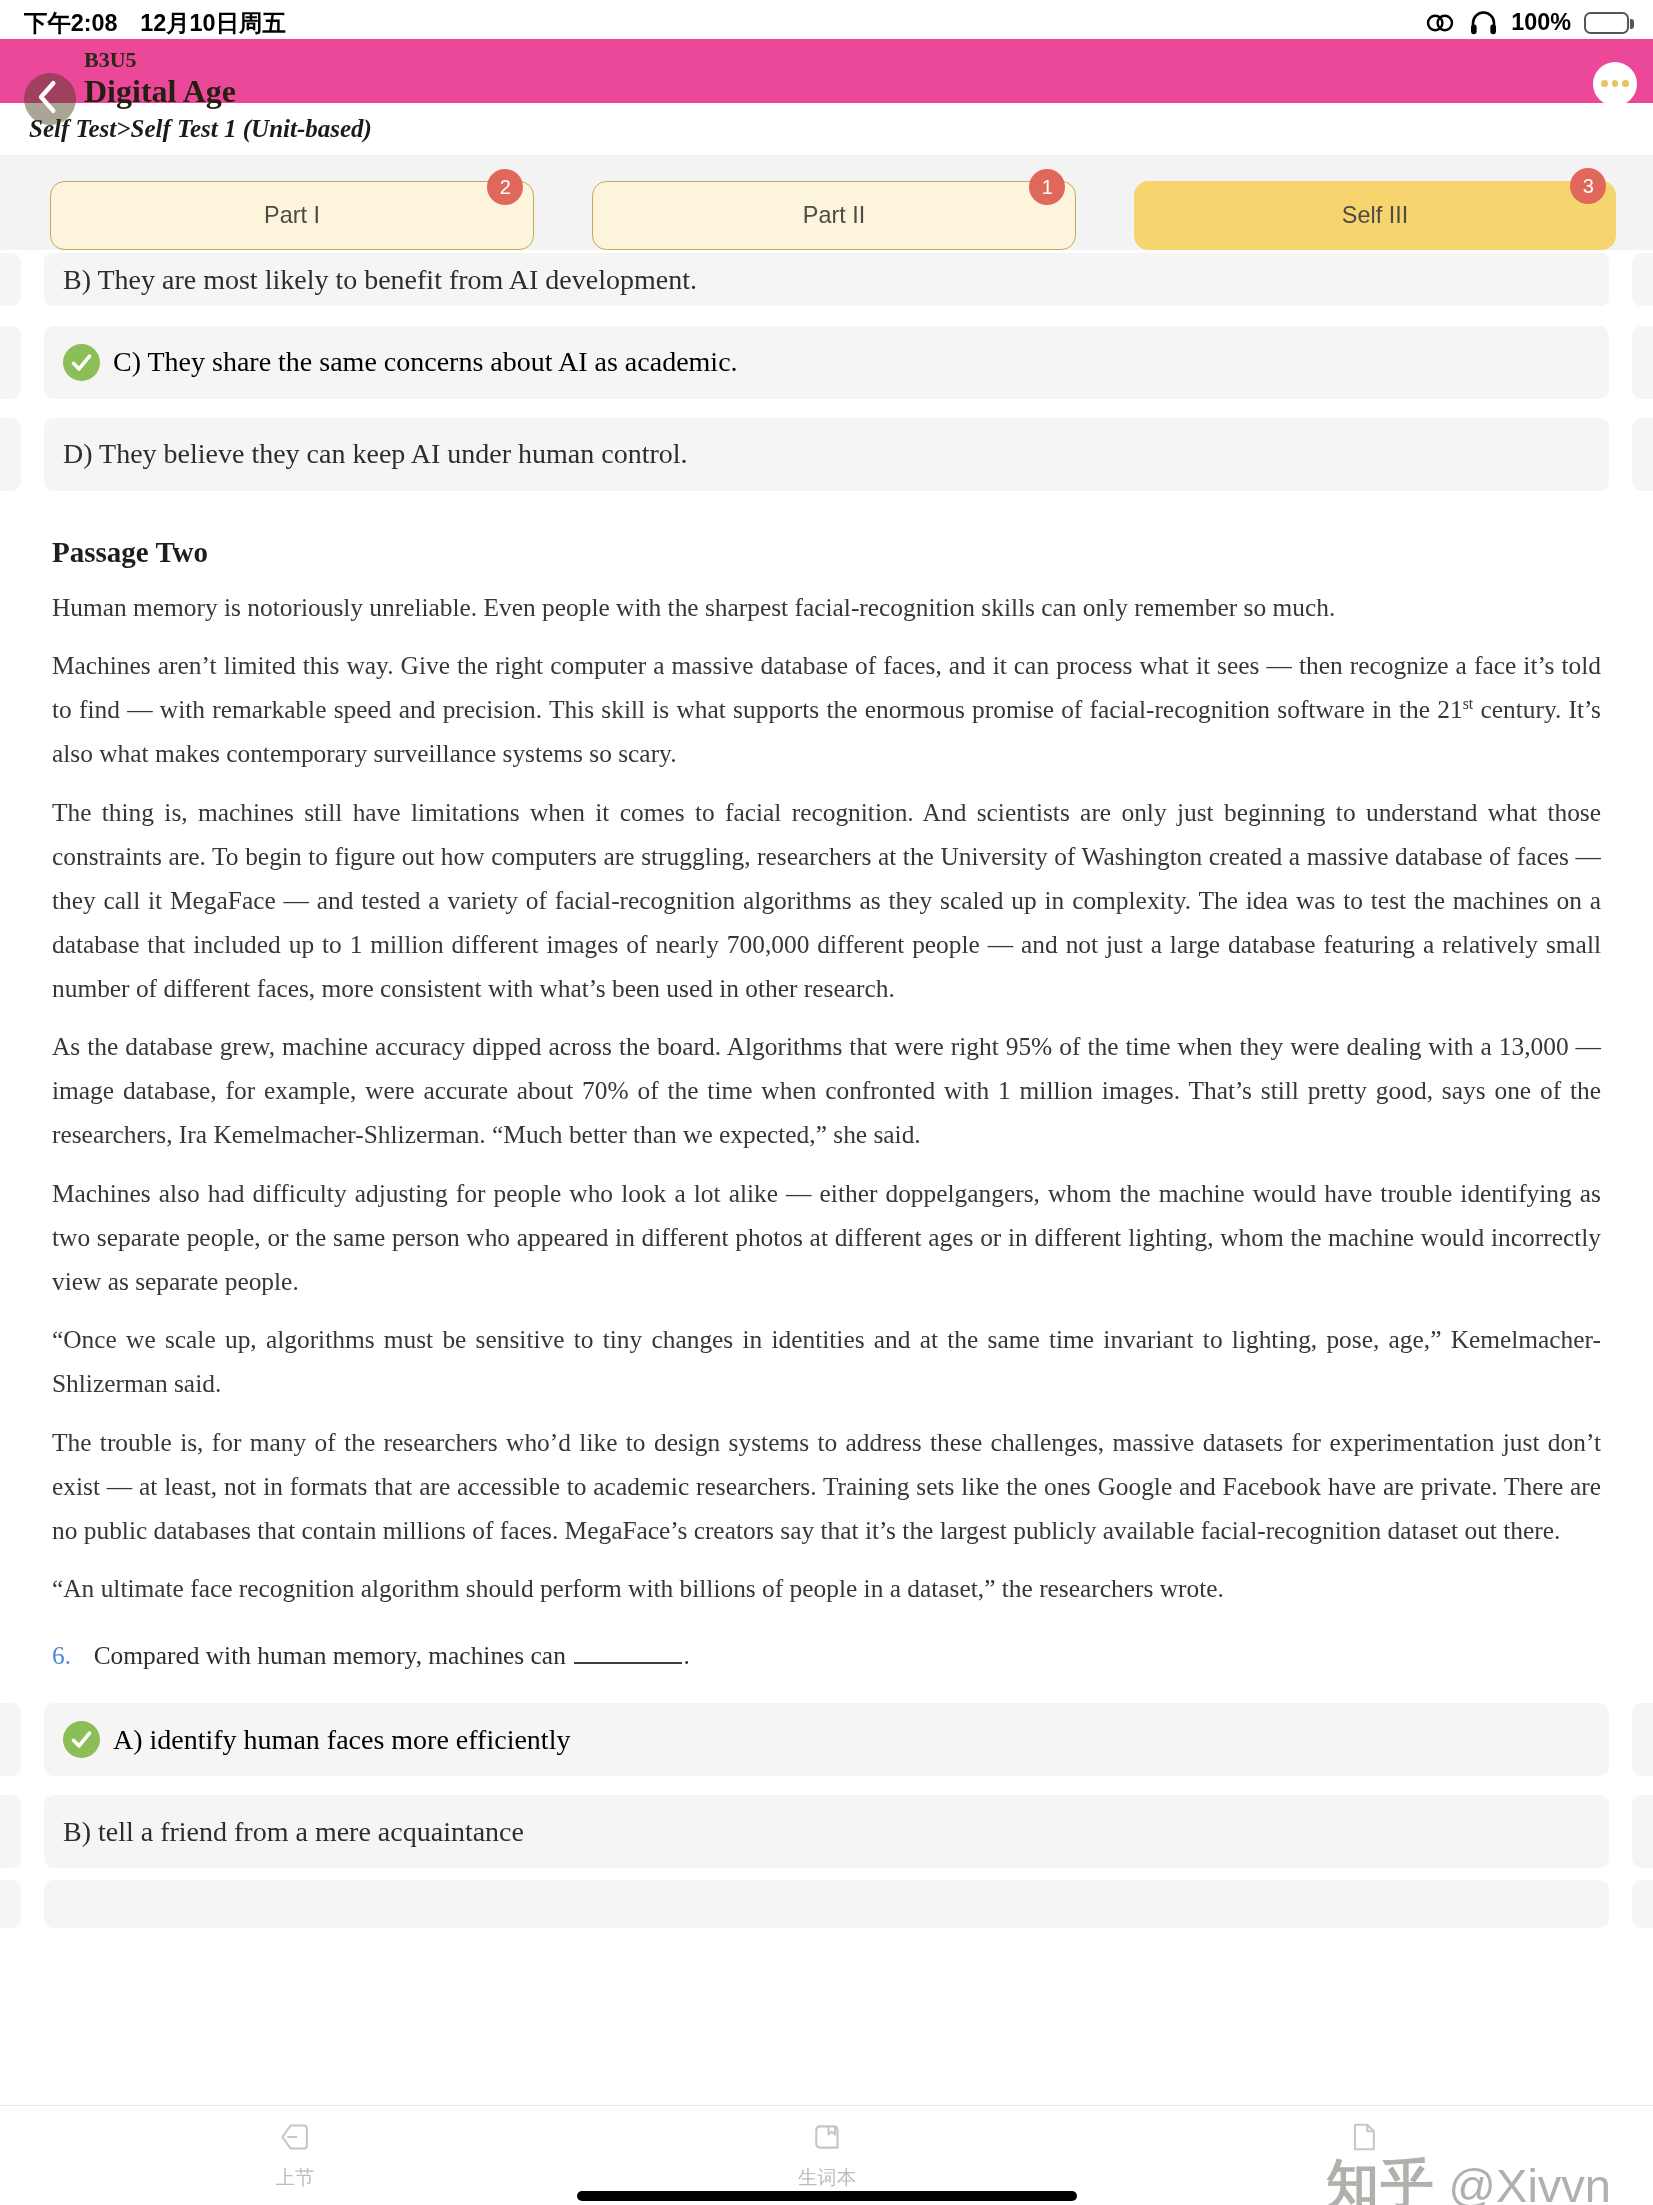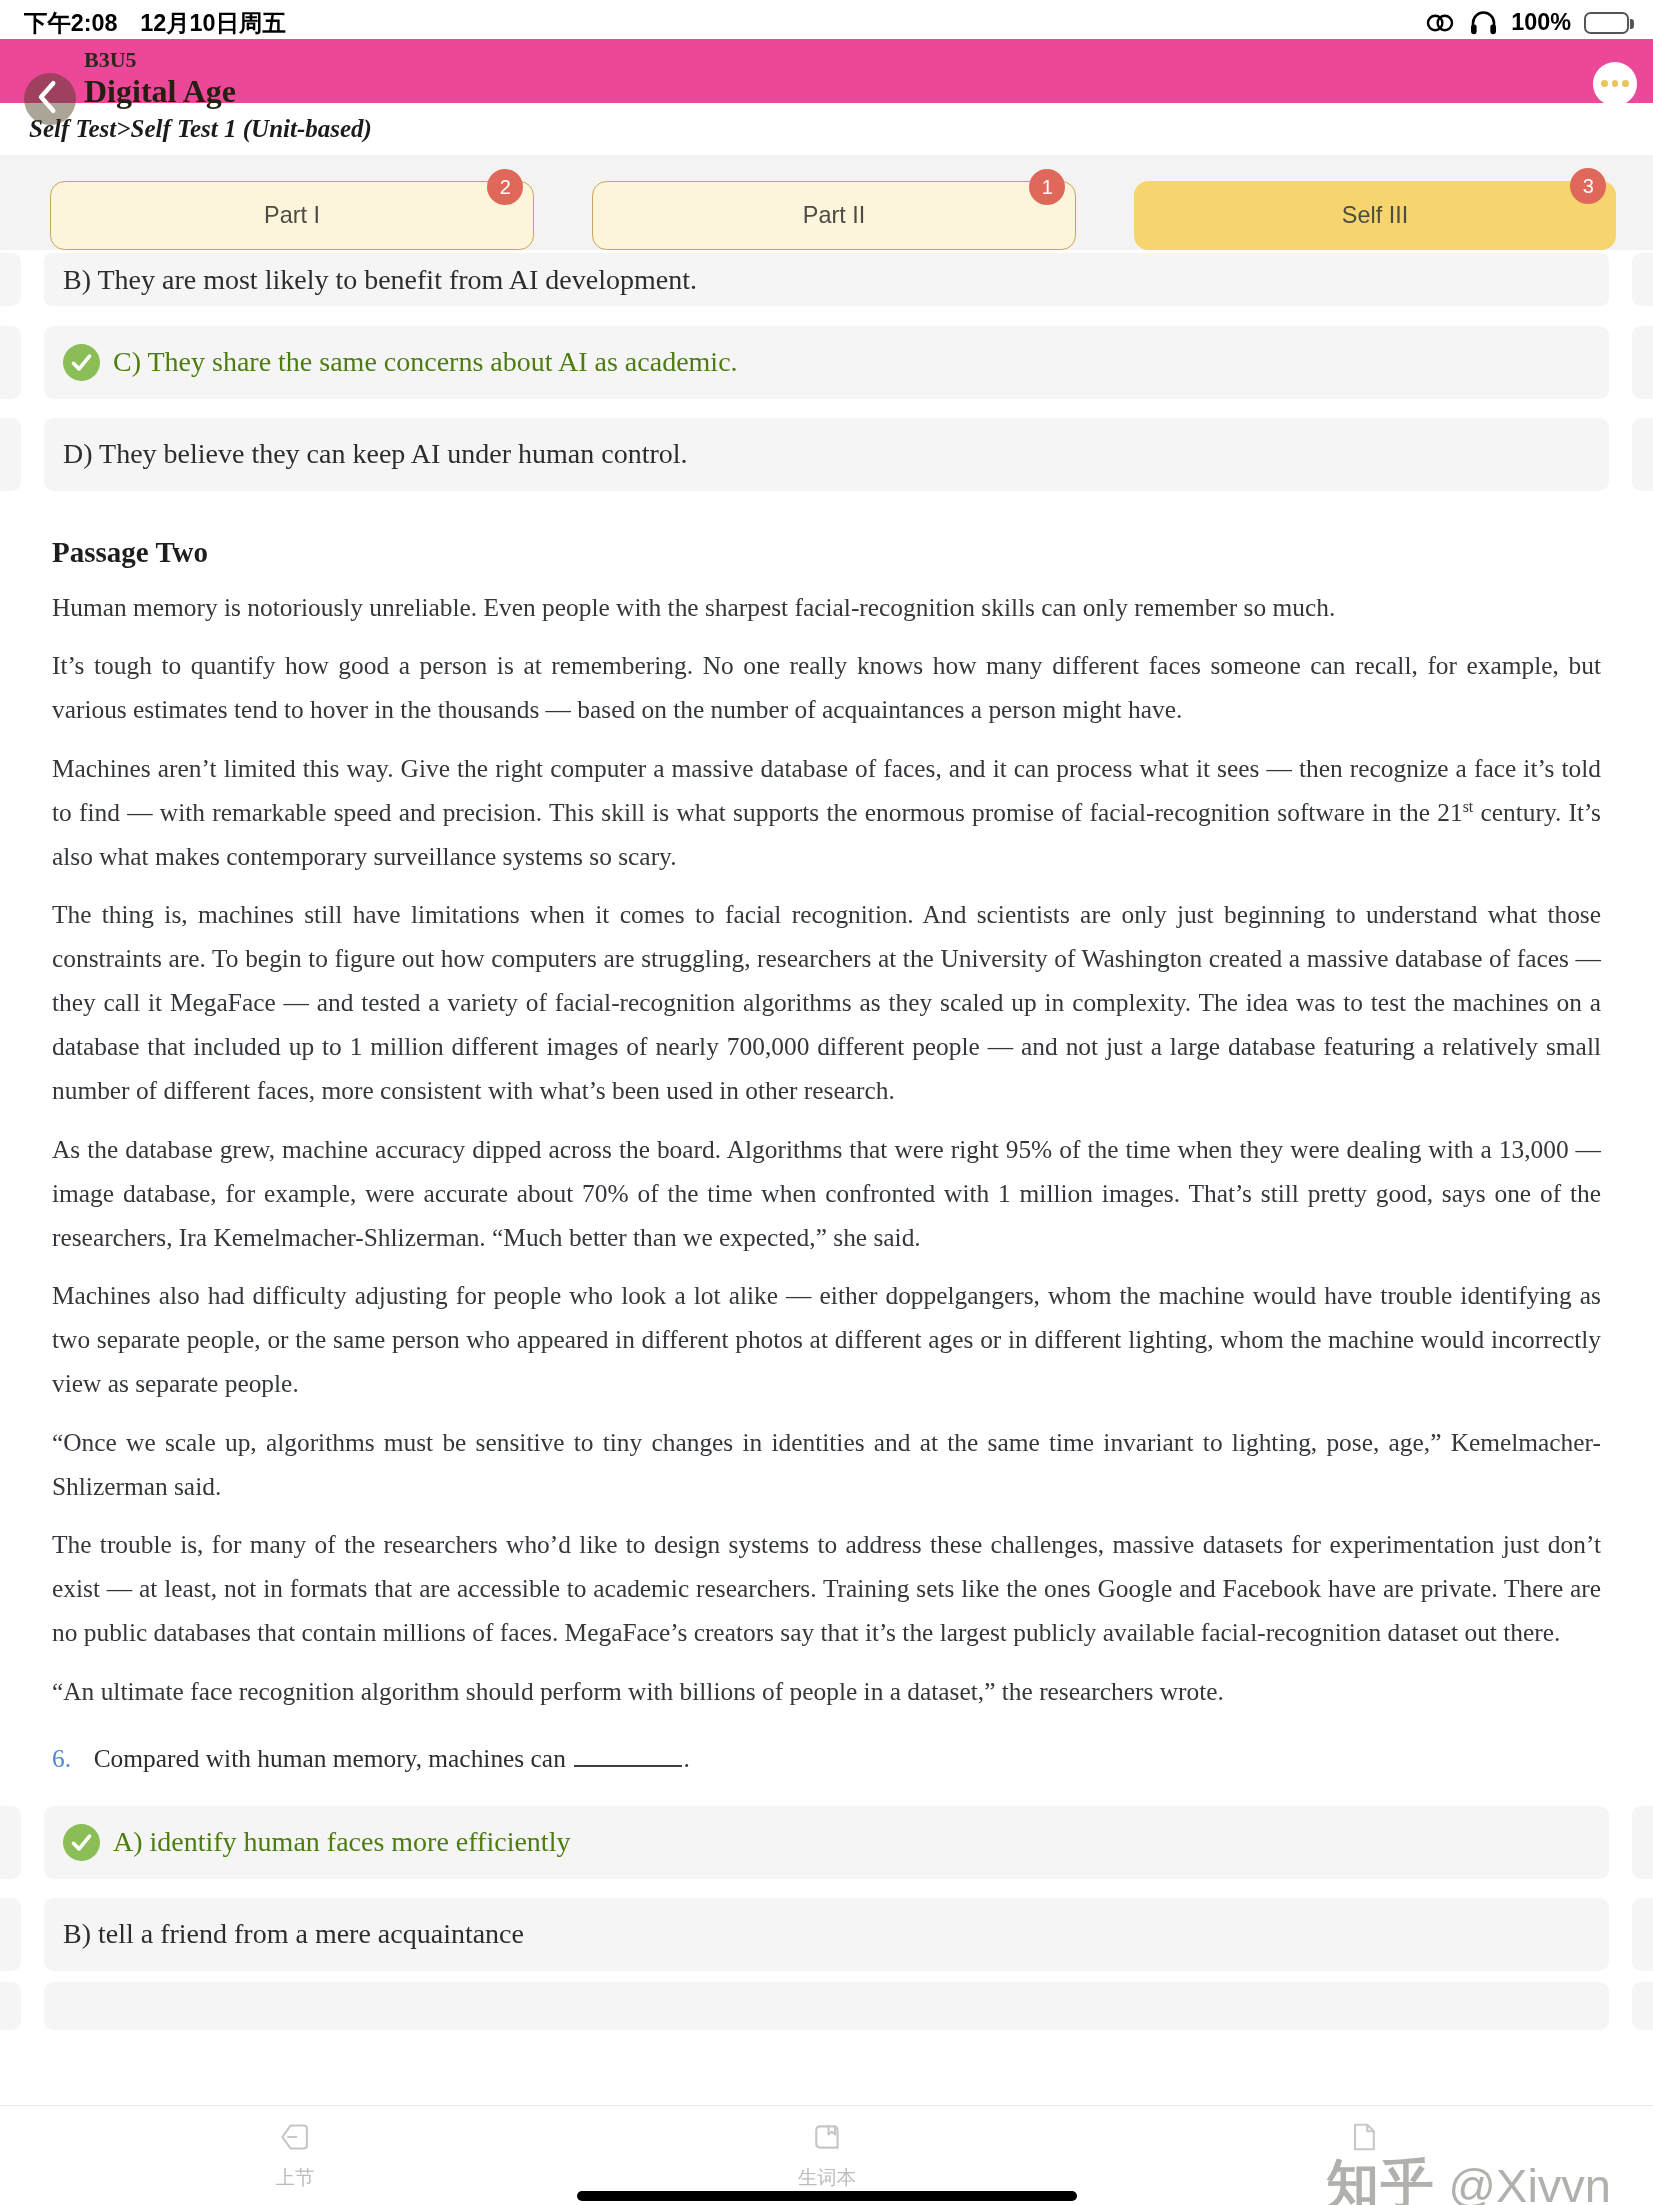--- a/index.html
+++ b/index.html
@@ -57,21 +57,21 @@
   .content { position: relative; height: 1839px; overflow: hidden; background: #fff; padding-top: 3.2px; }
 
   .option-row { display: flex; align-items: stretch; margin-bottom: 19.4px; }
   .edge-stub { width: 21px; background: #f5f5f6; flex: none; }
   .edge-stub.left-stub  { border-radius: 0 9.7px 9.7px 0; }
   .edge-stub.right-stub { border-radius: 9.7px 0 0 9.7px; }
   .option-card { flex: 1; margin: 0 22.6px; background: #f5f5f6; border-radius: 9.7px;
     display: flex; align-items: center; padding: 0 19.4px; font-size: 28px;
     color: #2d2d2d; min-height: 73px; cursor: pointer; }
   .option-row.clipped .option-card { min-height: 53px; border-radius: 8px; }
-  .option-card.correct { color: #4d7c0f; }
+  .option-card.correct { color: #000000; }
   .check-circle { width: 37px; height: 37px; border-radius: 50%; background: #8CBE58;
     margin-right: 13px; flex: none; display: flex; align-items: center; justify-content: center; }
 
   .passage { padding: 0 52px; }
   .passage-heading { margin: 45px 0 16px; font-size: 29px; font-weight: 700; color: #1e1e1e; }
   .passage p { margin: 0 0 14.5px; font-size: 25.4px; line-height: 44px;
     text-align: justify; color: #34373b; }
   .passage sup { font-size: 0.62em; line-height: 0; vertical-align: super; }
 
   .question-line { padding: 0 52px; margin: 22.6px 0 26px; font-size: 25.4px;
@@ -190,21 +190,20 @@
     <div class="edge-stub left-stub"></div>
     <div class="option-card">
       <span>D) They believe they can keep AI under human control.</span>
     </div>
     <div class="edge-stub right-stub"></div>
   </div>
 
   <div class="passage">
     <div class="passage-heading">Passage Two</div>
     <p>Human memory is notoriously unreliable. Even people with the sharpest facial-recognition skills can only remember so much.</p>
-    <p>It’s tough to quantify how good a person is at remembering. No one really knows how many different faces someone can recall, for example, but various estimates tend to hover in the thousands — based on the number of acquaintances a person might have.</p>
     <p><span>Machines aren’t limited this way. Give the right computer a massive database of faces, and it can process what it sees — then recognize a face it’s told to find — with remarkable speed and precision. This skill is what supports the enormous promise of facial-recognition software in the 21</span><sup>st</sup><span> century. It’s also what makes contemporary surveillance systems so scary.</span></p>
     <p>The thing is, machines still have limitations when it comes to facial recognition. And scientists are only just beginning to understand what those constraints are. To begin to figure out how computers are struggling, researchers at the University of Washington created a massive database of faces — they call it MegaFace — and tested a variety of facial-recognition algorithms as they scaled up in complexity. The idea was to test the machines on a database that included up to 1 million different images of nearly 700,000 different people — and not just a large database featuring a relatively small number of different faces, more consistent with what’s been used in other research.</p>
     <p>As the database grew, machine accuracy dipped across the board. Algorithms that were right 95% of the time when they were dealing with a 13,000 — image database, for example, were accurate about 70% of the time when confronted with 1 million images. That’s still pretty good, says one of the researchers, Ira Kemelmacher-Shlizerman. “Much better than we expected,” she said.</p>
     <p>Machines also had difficulty adjusting for people who look a lot alike — either doppelgangers, whom the machine would have trouble identifying as two separate people, or the same person who appeared in different photos at different ages or in different lighting, whom the machine would incorrectly view as separate people.</p>
     <p>“Once we scale up, algorithms must be sensitive to tiny changes in identities and at the same time invariant to lighting, pose, age,” Kemelmacher-Shlizerman said.</p>
     <p>The trouble is, for many of the researchers who’d like to design systems to address these challenges, massive datasets for experimentation just don’t exist — at least, not in formats that are accessible to academic researchers. Training sets like the ones Google and Facebook have are private. There are no public databases that contain millions of faces. MegaFace’s creators say that it’s the largest publicly available facial-recognition dataset out there.</p>
     <p>“An ultimate face recognition algorithm should perform with billions of people in a dataset,” the researchers wrote.</p>
   </div>
 
   <div class="question-line">

